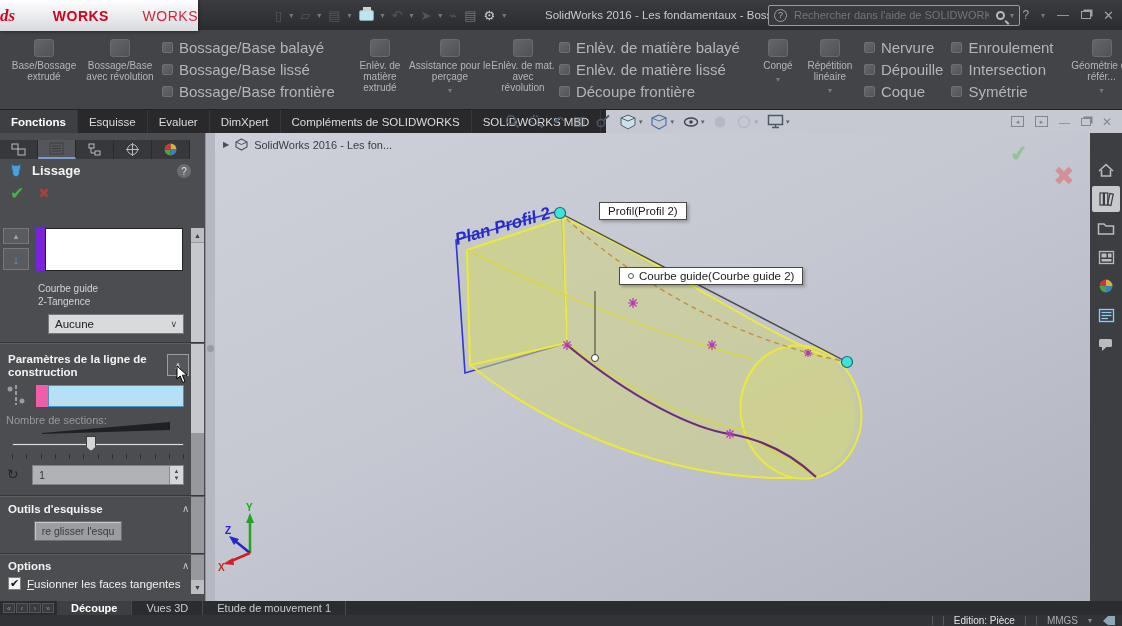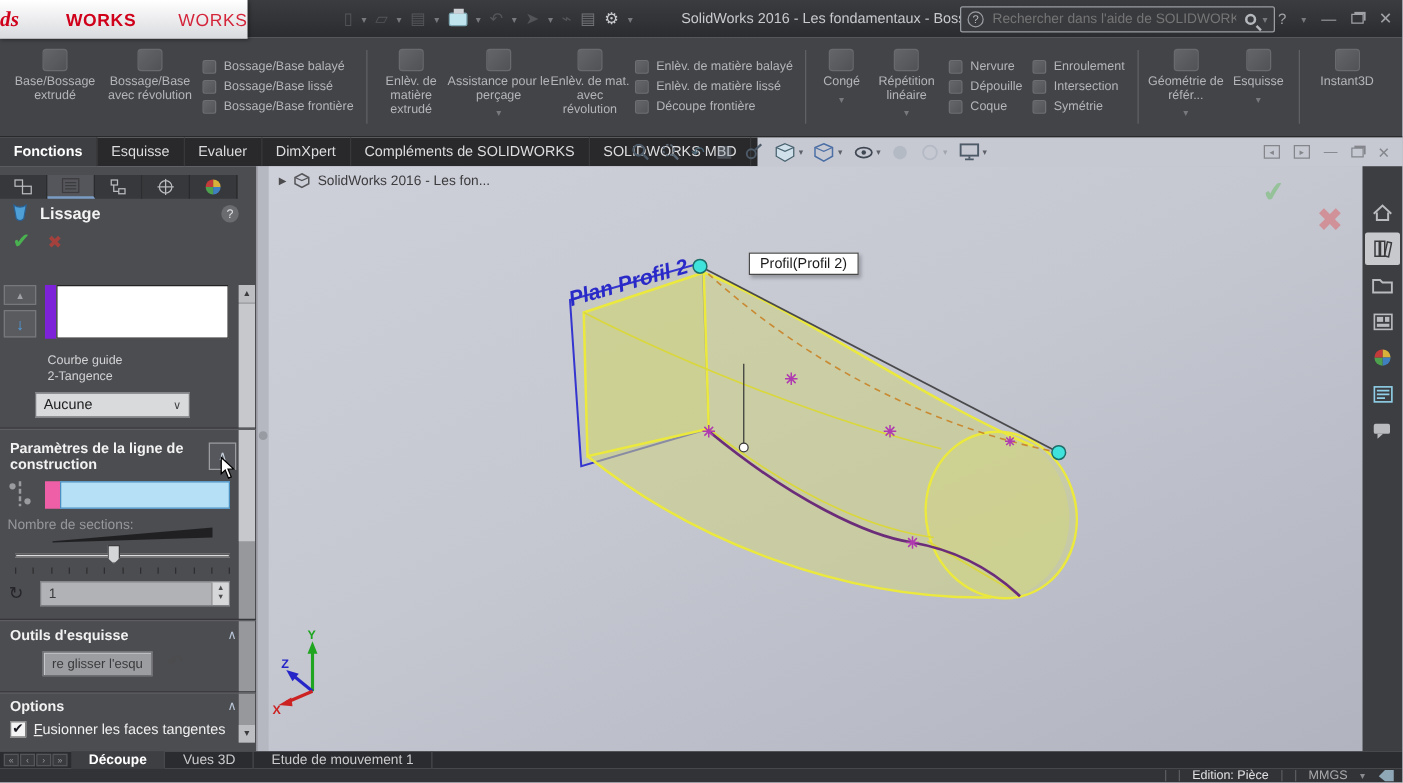--- a/index.html
+++ b/index.html
@@ -37,21 +37,21 @@
   .restore-ic { display:inline-block; width:10px; height:8px; border:1px solid #9fa1a6; box-shadow:2px -2px 0 -0.5px #9fa1a6; }
   
   .ribbon { position:absolute; top:30px; left:0; right:0; height:80px; background:#434448;
     border-bottom:1px solid #222; display:flex; align-items:stretch; padding:2px 0 2px 2px; color:#b4b5b8; }
   .rgroup { display:flex; align-items:stretch; padding:2px 4px; }
   .rsep { width:1px; background:#5f6064; margin:8px 2px; }
   .bigbtn { display:flex; flex-direction:column; align-items:center; padding-top:5px; gap:3px;
     font-size:10px; line-height:11px; text-align:center; }
   .bicon { width:20px; height:18px; border:1px solid #97989c; border-radius:3px; opacity:.45;
     background:linear-gradient(135deg,#8e8f93,#636468); flex:none; }
-  .rstack { display:flex; flex-direction:column; justify-content:center; gap:5px; font-size:10px; padding:0 4px; }
+  .rstack { display:flex; flex-direction:column; justify-content:center; gap:5px; font-size:15px; padding:0 4px; }
   .sitem { display:flex; align-items:center; gap:6px; white-space:nowrap; }
   .sicon { width:11px; height:11px; border:1px solid #aeafb3; border-radius:2px; opacity:.4;
     background:linear-gradient(135deg,#9a9b9f,#6e6f73); flex:none; }
   
   .tabrow { position:absolute; top:110px; left:0; right:0; height:23px; background:#c7c9d2; }
   .tabstrip { position:absolute; left:0; top:0; bottom:0; background:#29292c; display:flex; padding-right:5px; }
   .ctab { padding:0 11px; display:flex; align-items:center; font-size:11.5px; color:#dcdcde; border-right:1px solid #38383b; }
   .ctab.active { background:#3e3f43; color:#fff; font-weight:bold; }
   .hud { position:absolute; left:505px; top:0; height:23px; display:flex; align-items:center; gap:9px; }
   .hudi { display:flex; align-items:center; gap:2px; }
@@ -75,21 +75,21 @@
   .lb-up { top:95px; height:16px; }
   .lb-down { top:115px; height:22px; color:#4f9fe0; font-size:13px; font-weight:bold; }
   .pm-purple { position:absolute; left:36px; top:95px; width:9px; height:43px; background:#7d22d8; }
   .pm-listbox { position:absolute; left:45px; top:95px; width:138px; height:43px; background:#fff; border:1px solid #232323; }
   .pm-scroll { position:absolute; right:1px; top:95px; width:13px; height:366px; background:#96989c; }
   .pm-scroll .arr { position:absolute; left:0; width:13px; height:14px; background:#bcbec2; color:#3c3c3e;
     font-size:7px; display:flex; align-items:center; justify-content:center; }
   .pm-scroll .arr.down { bottom:0; }
   .pm-scroll .thumb { position:absolute; left:0; top:15px; width:13px; height:190px; background:#c6c8cc; }
   .pm-label { position:absolute; left:38px; color:#d3d3d5; font-size:10px; }
-  .pm-select { position:absolute; left:28px; top:181px; width:124px; height:20px; background:#d9dadc; border:1px solid #77787b;
+  .pm-select { position:absolute; left:48px; top:181px; width:136px; height:20px; background:#d9dadc; border:1px solid #77787b;
     color:#212121; font-size:11.5px; display:flex; align-items:center; padding:0 6px; }
   .pm-select .sel-chev { margin-left:auto; color:#444; font-size:9px; }
   .pm-div { position:absolute; left:0; width:205px; height:2px; border-top:1px solid #37373a; border-bottom:1px solid #5d5e62; }
   .pm-section { position:absolute; left:8px; font-size:11.5px; font-weight:bold; color:#f2f2f2; line-height:13px; }
   .sec-chev { position:absolute; color:#b9c6d8; font-size:10px; }
   .chev-btn { position:absolute; left:167px; top:221px; width:22px; height:22px; border:1px solid #9b9ca0; background:#56575c;
     color:#c9d3e0; font-size:10px; display:flex; align-items:center; justify-content:center; }
   .cursor-arrow { position:absolute; left:176px; top:232px; z-index:3; }
   .pm-pink { position:absolute; left:36px; top:252px; width:12px; height:22px; background:#ef5fa7; }
   .pm-bluefield { position:absolute; left:48px; top:252px; width:136px; height:22px; background:#b5e0f5; border:1px solid #4a90c2; }
@@ -597,20 +597,24 @@
     <svg width="13" height="13">
         <polygon points="6.5,1 12,4 12,9 6.5,12 1,9 1,4" fill="none" stroke="#55565a" stroke-width="1.2"></polygon>
         <polyline points="1,4 6.5,6.5 12,4 M6.5,6.5 6.5,12" fill="none" stroke="#55565a" stroke-width="1"></polyline>
       </svg>
     <span>SolidWorks 2016 - Les fon...</span>
   </div>
 
   <div class="tooltip" style="left:352px;top:69px">
     <span>Profil(Profil 2)</span>
   </div>
+  <div class="tooltip" style="left:372px;top:134px">
+    <span class="mkr"></span>
+    <span>Courbe guide(Courbe guide 2)</span>
+  </div>
 
   <span class="confirm-check">✔</span>
   <span class="confirm-x">✖</span>
 </div>
 
 <div class="rightbar">
   <div class="rbi">
       <svg width="18" height="16">
         <polyline points="2,9 9,2.5 16,9" fill="none" stroke="#b9bbbf" stroke-width="1.6"></polyline>
         <path d="M4.5,8 V14 H13.5 V8" fill="none" stroke="#b9bbbf" stroke-width="1.6"></path>

